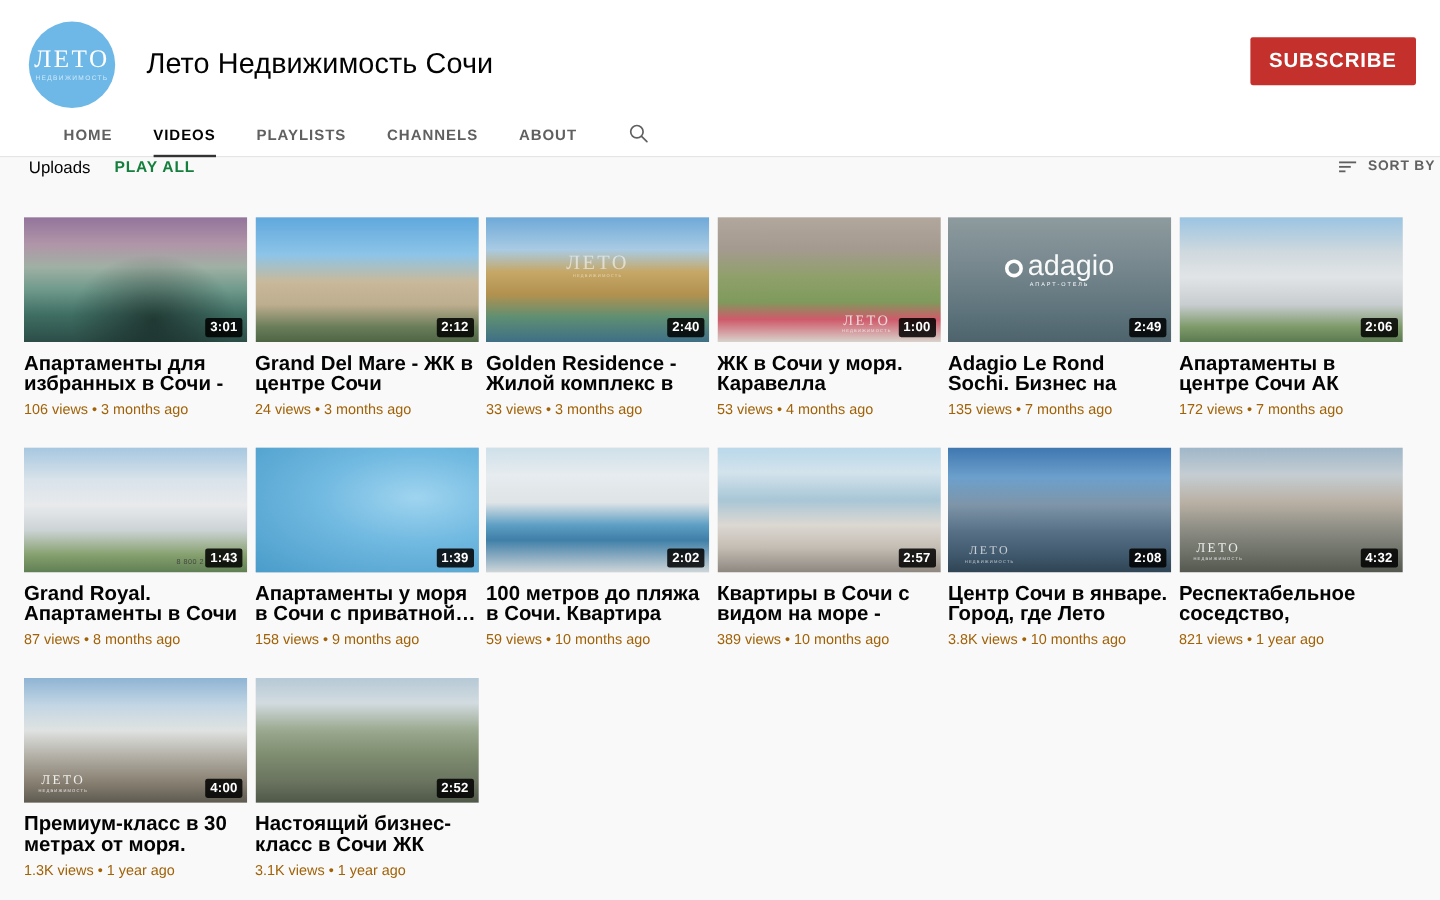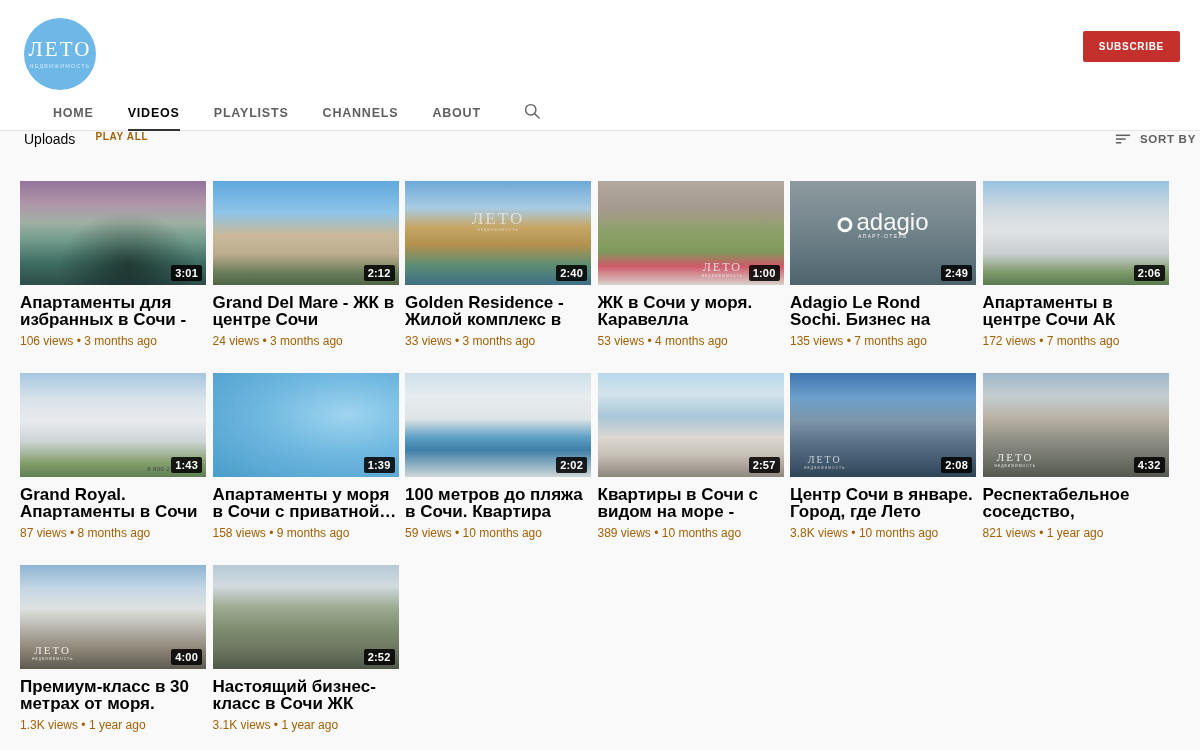--- a/index.html
+++ b/index.html
@@ -54,21 +54,21 @@
     margin-left: 26px;
     color: #030303;
     letter-spacing: 0.1px;
   }
   .subscribe-btn {
     position: absolute;
     right: 20px; top: 31px;
     background: #c4302b;
     color: #fff;
     border: none;
-    font-size: 10px;
+    font-size: 17px;
     font-weight: bold;
     letter-spacing: 0.7px;
     padding: 10px 16px;
     border-radius: 2px;
     cursor: pointer;
     font-family: "Liberation Sans", sans-serif;
   }
 
   
   .tabs {
@@ -109,24 +109,24 @@
     height: 50px;
     padding: 0 24px;
     position: relative;
   }
   .uploads-label {
     font-size: 14px;
     color: #030303;
     margin-right: 20px;
   }
   .play-all {
-    font-size: 10px;
+    font-size: 13px;
     font-weight: bold;
     letter-spacing: 0.7px;
-    color: #a16207;
+    color: #15803d;
     cursor: pointer;
   }
   .sort-by {
     position: absolute;
     right: 4px;
     display: flex;
     align-items: center;
     cursor: pointer;
   }
   .sort-by span {
@@ -240,20 +240,21 @@
 </style>
 </head>
 <body>
 
 <div class="channel-header">
   <div class="header-top">
     <div class="avatar">
       <div class="avatar-main">ЛЕТО</div>
       <div class="avatar-sub">НЕДВИЖИМОСТЬ</div>
     </div>
+    <div class="channel-title">Лето Недвижимость Сочи</div>
   </div>
 
   <button class="subscribe-btn">SUBSCRIBE</button>
 
   <div class="tabs">
     <div class="tab">HOME</div>
     <div class="tab active">VIDEOS</div>
     <div class="tab">PLAYLISTS</div>
     <div class="tab">CHANNELS</div>
     <div class="tab">ABOUT</div>

